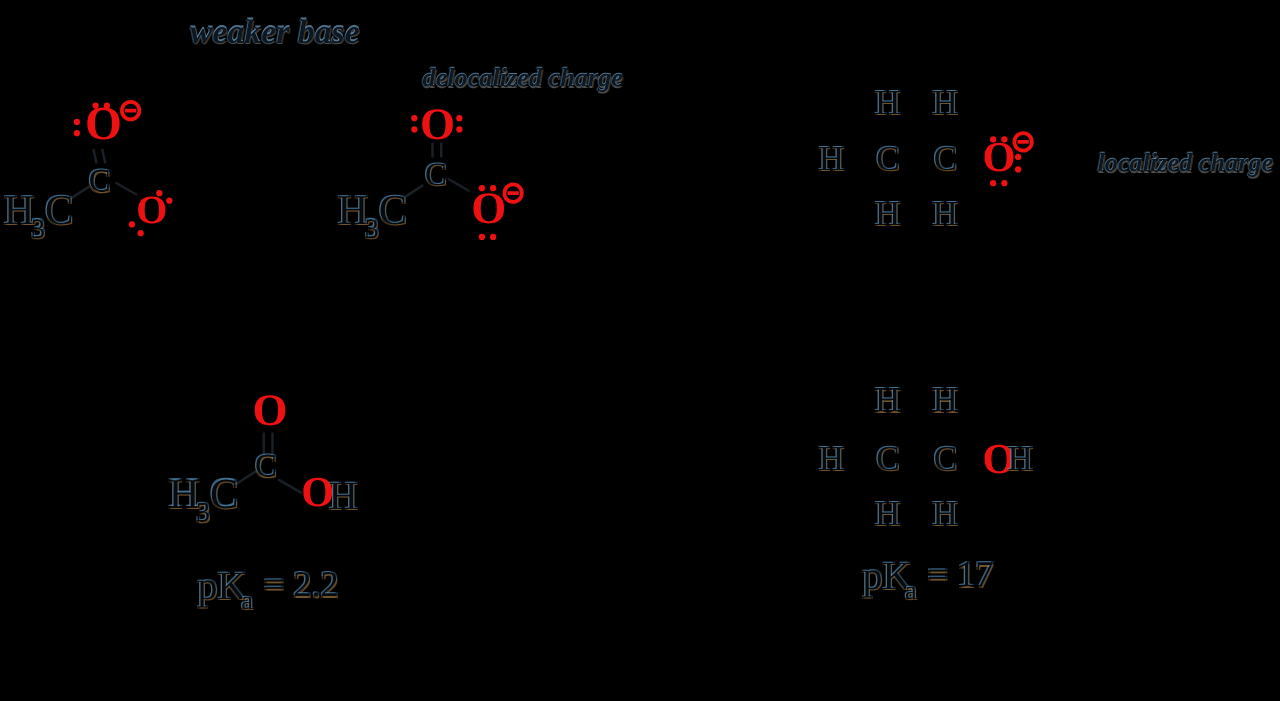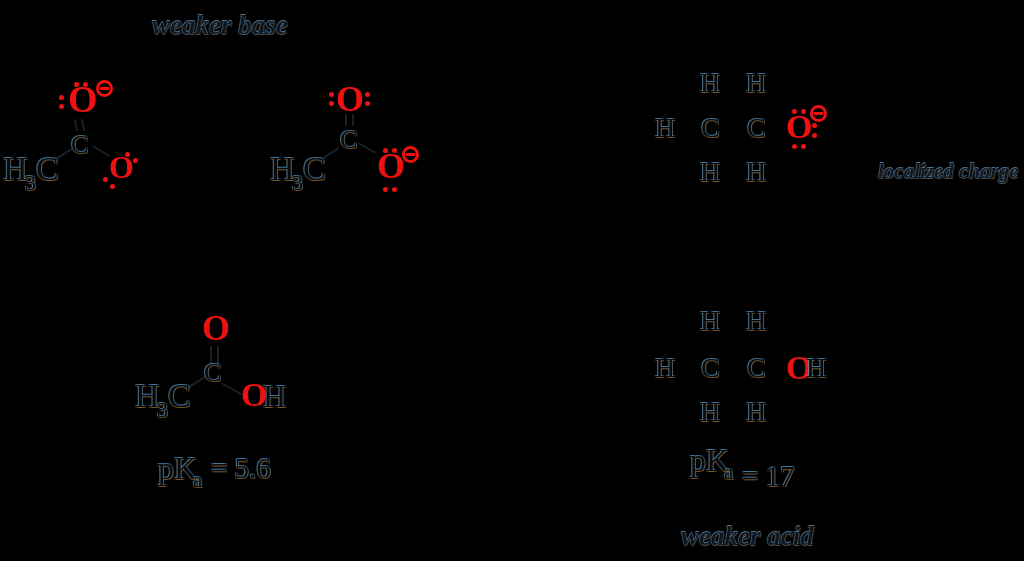--- a/index.html
+++ b/index.html
@@ -55,22 +55,22 @@
     position:absolute;background:rgba(95,115,140,0.28);
   }
   .sub{line-height:1;}
 </style>
 </head>
 <body>
 
 <div id="stage">
 
   <div class="ghost caption" style="left:152px;top:12px;font-size:27px;">weaker base</div>
-  <div class="ghost caption" style="left:878px;top:120px;font-size:21px;margin-top:41px;">localized charge</div>
-  <div class="ghost caption" style="left:681px;top:523px;font-size:27px;">weaker acid</div>
+  <div class="ghost caption" style="left:338px;top:52px;font-size:21px;">delocalized charge</div>
+  <div class="ghost caption" style="left:878px;top:120px;font-size:21px;">localized charge</div>
 
   <div class="layer">
     <span class="ghost" style="left:3px;top:152px;font-size:34px;">H</span>
     <span class="ghost sub" style="left:25px;top:172px;font-size:22px;">3</span>
     <span class="ghost" style="left:36px;top:152px;font-size:34px;">C</span>
     <span class="ghost" style="left:71px;top:132px;font-size:26px;">C</span>
 
     <div class="bond" style="left:55px;top:153px;width:18px;height:2px;transform:rotate(-33deg);"></div>
     <div class="bond" style="left:75px;top:119px;width:2px;height:12px;transform:rotate(-12deg);"></div>
     <div class="bond" style="left:82px;top:119px;width:2px;height:12px;transform:rotate(-12deg);"></div>
@@ -146,34 +146,34 @@
     <span class="ghost" style="left:168px;top:379px;font-size:34px;">C</span>
 
     <div class="bond" style="left:187px;top:381px;width:20px;height:2px;transform:rotate(-33deg);"></div>
     <div class="bond" style="left:221px;top:388px;width:22px;height:2px;transform:rotate(30deg);"></div>
 
     <span class="red" style="left:241px;top:378px;font-size:34px;">O</span>
     <span class="ghost" style="left:263px;top:380px;font-size:32px;">H</span>
 
     <span class="ghost" style="left:158px;top:452px;font-size:32px;">pK</span>
     <span class="ghost sub" style="left:193px;top:470px;font-size:21px;">a</span>
-    <span class="ghost" style="left:211px;top:454px;font-size:29px;">= 5.6</span>
+    <span class="ghost" style="left:211px;top:454px;font-size:29px;">= 2.2</span>
   </div>
 
   <div class="layer">
     <span class="ghost" style="left:700px;top:307px;font-size:28px;">H</span>
     <span class="ghost" style="left:746px;top:307px;font-size:28px;">H</span>
 
     <span class="ghost" style="left:655px;top:354px;font-size:28px;">H</span>
     <span class="ghost" style="left:701px;top:354px;font-size:28px;">C</span>
     <span class="ghost" style="left:747px;top:354px;font-size:28px;">C</span>
     <span class="red" style="left:786px;top:351px;font-size:34px;">O</span>
     <span class="ghost" style="left:806px;top:354px;font-size:28px;">H</span>
 
     <span class="ghost" style="left:700px;top:398px;font-size:28px;">H</span>
     <span class="ghost" style="left:746px;top:398px;font-size:28px;">H</span>
 
     <span class="ghost" style="left:690px;top:444px;font-size:32px;">pK</span>
     <span class="ghost sub" style="left:724px;top:462px;font-size:21px;">a</span>
-    <span class="ghost" style="left:742px;top:446px;font-size:29px;margin-top:16px;">= 17</span>
+    <span class="ghost" style="left:742px;top:446px;font-size:29px;">= 17</span>
   </div>
 
 </div>
 
 </body></html>

